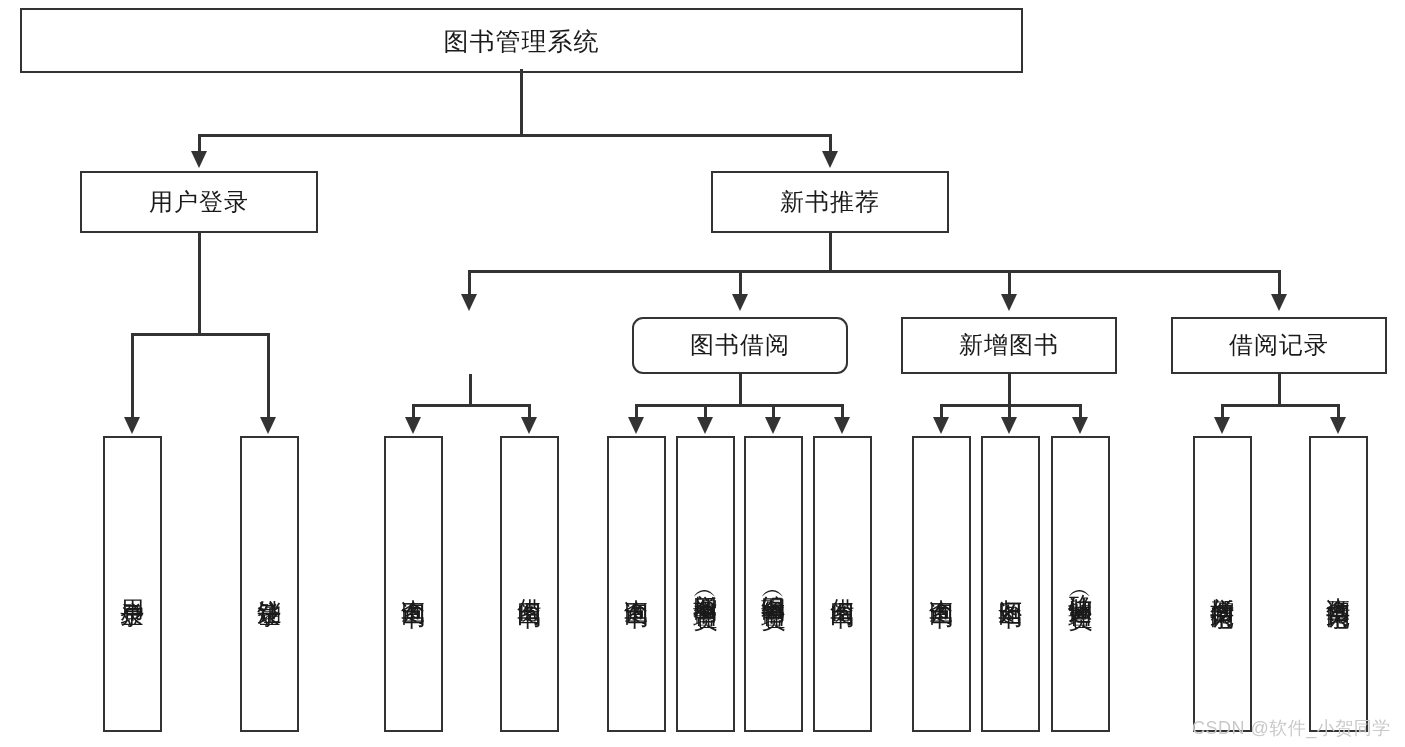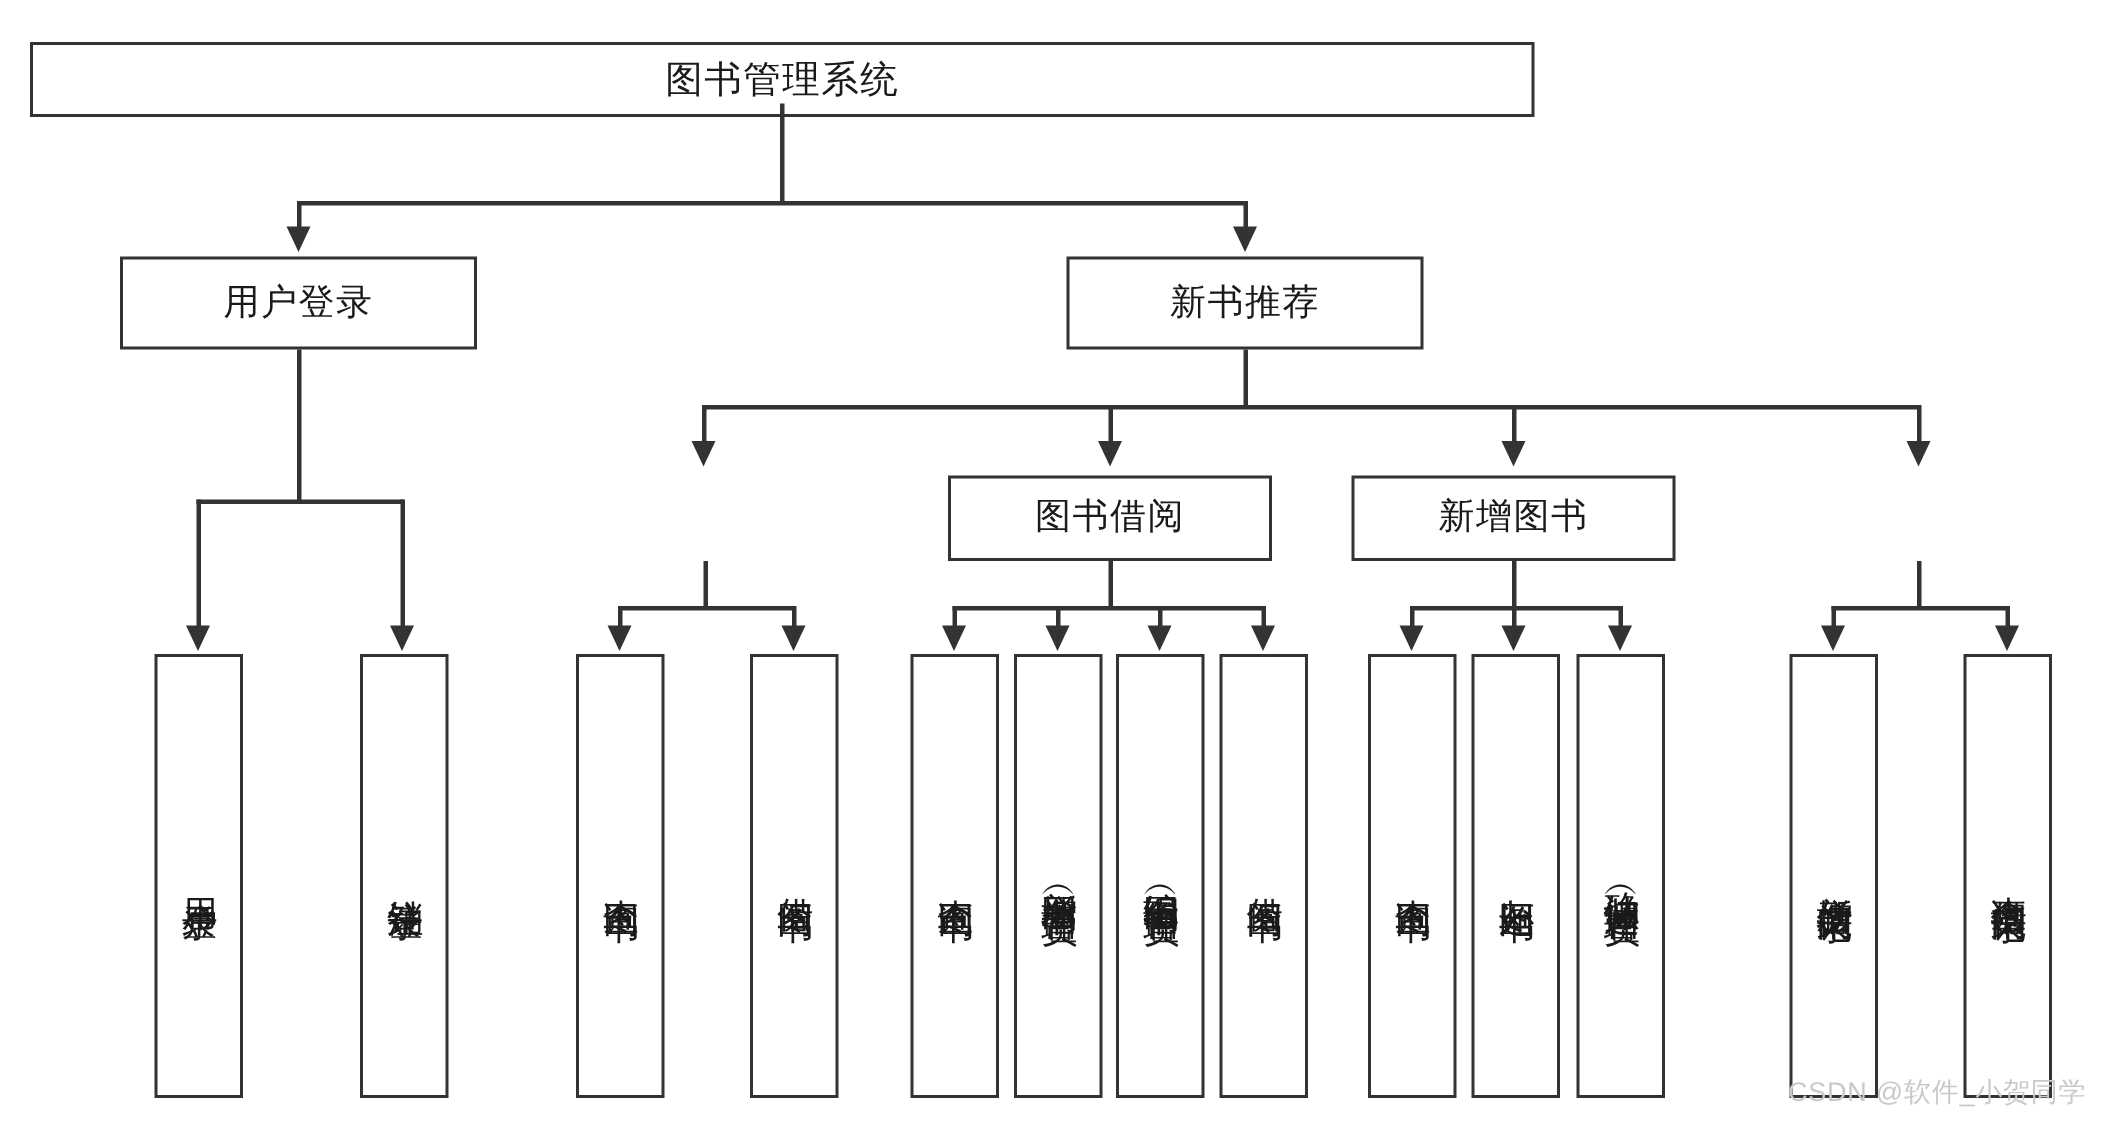--- a/index.html
+++ b/index.html
@@ -75,21 +75,21 @@
     white-space: nowrap;
     letter-spacing: 0.5px;
     font-family: "Liberation Sans", "DejaVu Sans", sans-serif;
   }
 </style>
 </head>
 <body>
 
 <div id="canvas">
 
-  <div class="node h root" style="left:20px; top:28px; width:1003px; height:50px;">
+  <div class="node h root" style="left:20px; top:8px; width:1003px; height:65px;">
     <span class="label">图书管理系统</span>
   </div>
 
   <div class="conn vline" style="left:520px; top:69px; width:2.5px; height:67px;"></div>
   <div class="conn hline" style="left:198px; top:134px; width:634px; height:2.5px;"></div>
   <div class="conn vline" style="left:198px; top:134px; width:2.5px; height:19px;"></div>
   <div class="arrow" style="left:191px; top:151px;"></div>
   <div class="conn vline" style="left:829px; top:134px; width:2.5px; height:19px;"></div>
   <div class="arrow" style="left:822px; top:151px;"></div>
 
@@ -111,25 +111,28 @@
   <div class="conn hline" style="left:468px; top:270px; width:812px; height:2.5px;"></div>
   <div class="conn vline" style="left:468px; top:270px; width:2.5px; height:26px;"></div>
   <div class="arrow" style="left:461px; top:294px;"></div>
   <div class="conn vline" style="left:739px; top:270px; width:2.5px; height:26px;"></div>
   <div class="arrow" style="left:732px; top:294px;"></div>
   <div class="conn vline" style="left:1008px; top:270px; width:2.5px; height:26px;"></div>
   <div class="arrow" style="left:1001px; top:294px;"></div>
   <div class="conn vline" style="left:1278px; top:270px; width:2.5px; height:26px;"></div>
   <div class="arrow" style="left:1271px; top:294px;"></div>
 
-  <div class="node h" style="left:632px; top:317px; width:216px; height:57px;">
+  <div class="node h" style="left:632px; top:317px; width:216px; height:57px;border-radius:11px;">
     <span class="label">图书借阅</span>
   </div>
   <div class="node h" style="left:901px; top:317px; width:216px; height:57px;">
     <span class="label">新增图书</span>
+  </div>
+  <div class="node h" style="left:1171px; top:317px; width:216px; height:57px;">
+    <span class="label">借阅记录</span>
   </div>
 
   <div class="conn vline" style="left:469px; top:374px; width:2.5px; height:32px;"></div>
   <div class="conn hline" style="left:412px; top:404px; width:118px; height:2.5px;"></div>
   <div class="conn vline" style="left:412px; top:404px; width:2.5px; height:15px;"></div>
   <div class="arrow" style="left:405px; top:417px;"></div>
   <div class="conn vline" style="left:528px; top:404px; width:2.5px; height:15px;"></div>
   <div class="arrow" style="left:521px; top:417px;"></div>
 
   <div class="conn vline" style="left:739px; top:374px; width:2.5px; height:32px;"></div>

